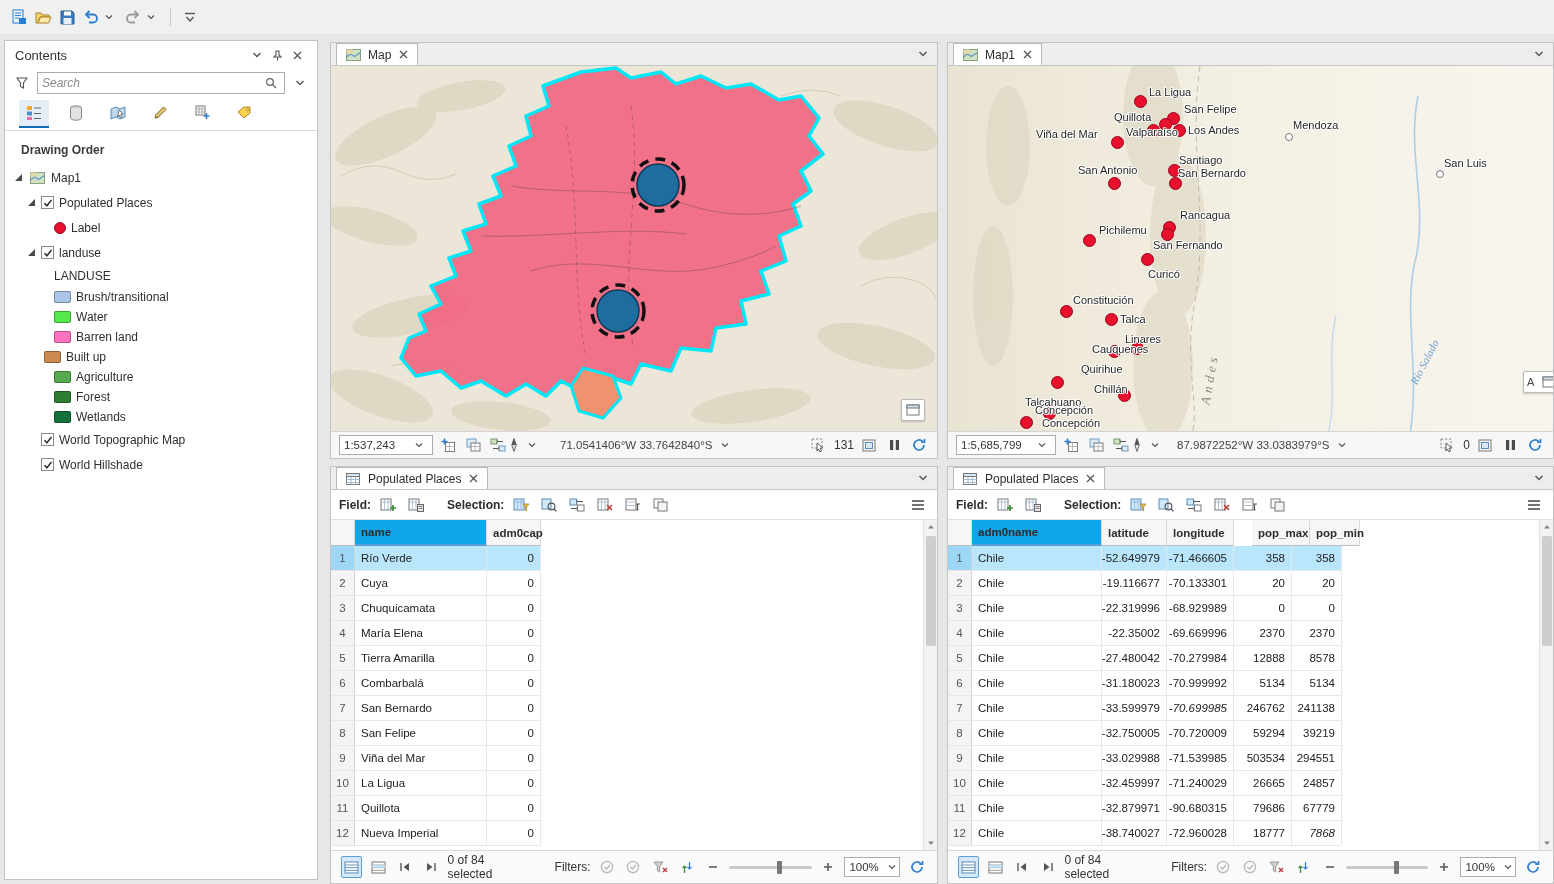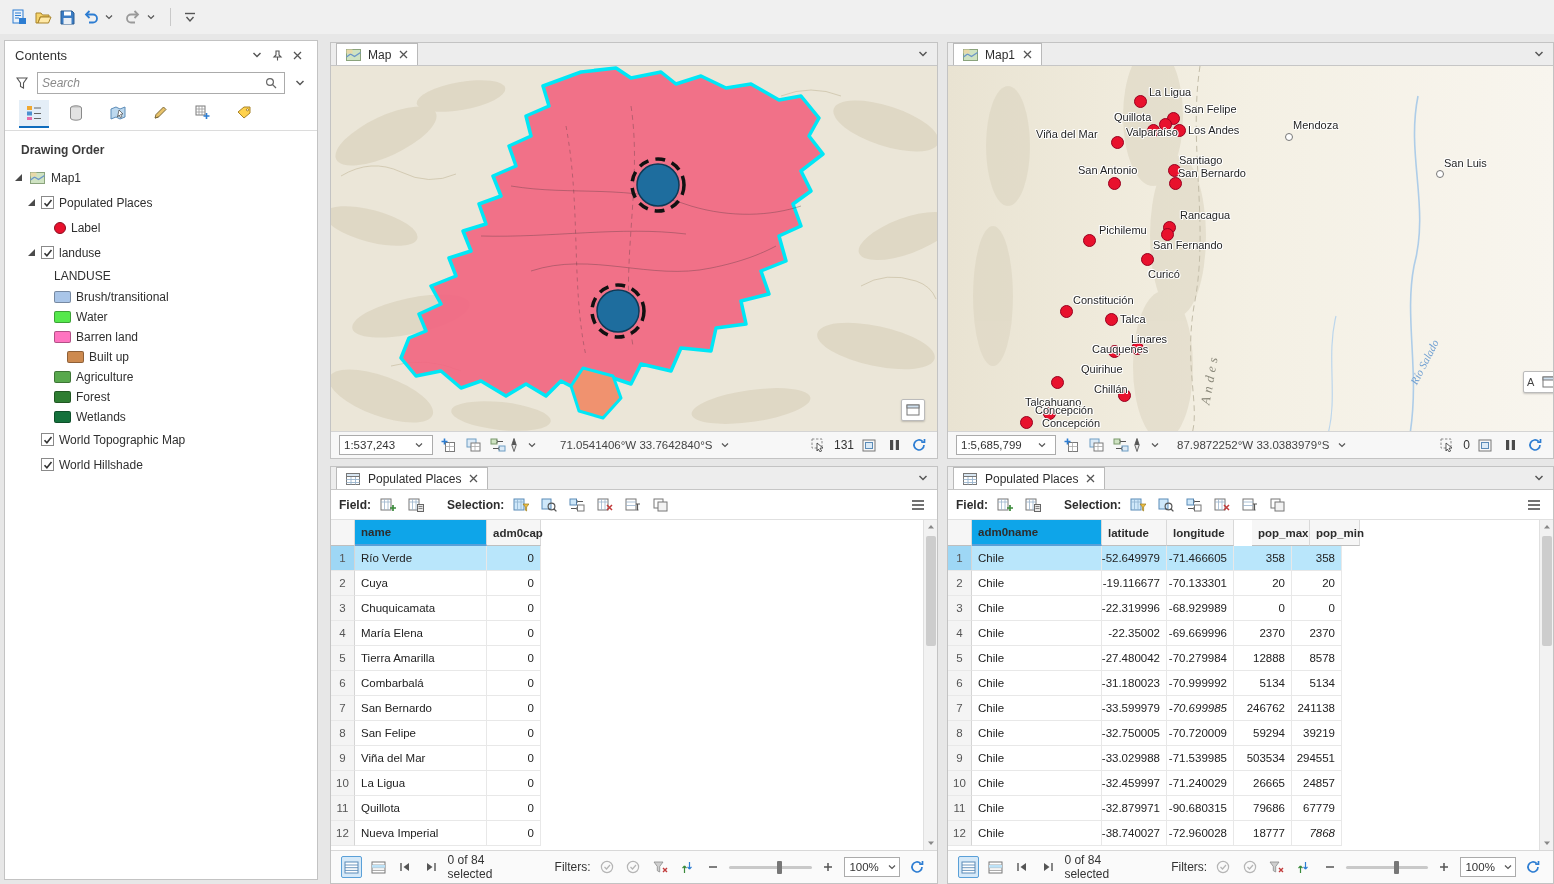--- a/index.html
+++ b/index.html
@@ -307,21 +307,21 @@
       <div class="trow h20" style="padding-left: 34px;">
         <span class="exp"></span>
         <span class="swatch" style="background: rgb(85, 232, 76);"></span>
         <span class="tlabel">Water</span>
       </div>
       <div class="trow h20" style="padding-left: 34px;">
         <span class="exp"></span>
         <span class="swatch" style="background: rgb(255, 115, 192);"></span>
         <span class="tlabel">Barren land</span>
       </div>
-      <div class="trow h20" style="padding-left: 47px; align-items: center;">
+      <div class="trow h20" style="padding-left: 24px; align-items: center;">
         <span class="exp"></span>
         <span class="swatch" style="background: rgb(205, 138, 79);"></span>
         <span class="tlabel">Built up</span>
       </div>
       <div class="trow h20" style="padding-left: 34px;">
         <span class="exp"></span>
         <span class="swatch" style="background: rgb(88, 168, 77);"></span>
         <span class="tlabel">Agriculture</span>
       </div>
       <div class="trow h20" style="padding-left: 34px;">
@@ -596,21 +596,21 @@
         <span class="city-label" style="left: 151px; top: 158px;">Pichilemu</span>
         <span class="city-dot" style="left: 213px; top: 162px;"></span>
         <span class="city-label" style="left: 205px; top: 173px;">San Fernando</span>
         <span class="city-dot" style="left: 193px; top: 187px;"></span>
         <span class="city-label" style="left: 200px; top: 202px;">Curicó</span>
         <span class="city-dot" style="left: 112px; top: 239px;"></span>
         <span class="city-label" style="left: 125px; top: 228px;">Constitución</span>
         <span class="city-dot" style="left: 157px; top: 247px;"></span>
         <span class="city-label" style="left: 172px; top: 247px;">Talca</span>
         <span class="city-dot" style="left: 183px; top: 276px;"></span>
-        <span class="city-label" style="left: 183px; top: 267px;">Linares</span>
+        <span class="city-label" style="left: 177px; top: 267px;">Linares</span>
         <span class="city-dot" style="left: 160px; top: 279px;"></span>
         <span class="city-label" style="left: 144px; top: 277px;">Cauquenes</span>
         <span class="city-dot" style="left: 103px; top: 310px;"></span>
         <span class="city-label" style="left: 133px; top: 297px;">Quirihue</span>
         <span class="city-dot" style="left: 170px; top: 323px;"></span>
         <span class="city-label" style="left: 146px; top: 317px;">Chillán</span>
         <span class="city-dot" style="left: 95px; top: 341px;"></span>
         <span class="city-label" style="left: 77px; top: 330px;">Talcahuano</span>
         <span class="city-label" style="left: 87px; top: 338px;">Concepción</span>
         <span class="city-dot" style="left: 72px; top: 350px;"></span>

